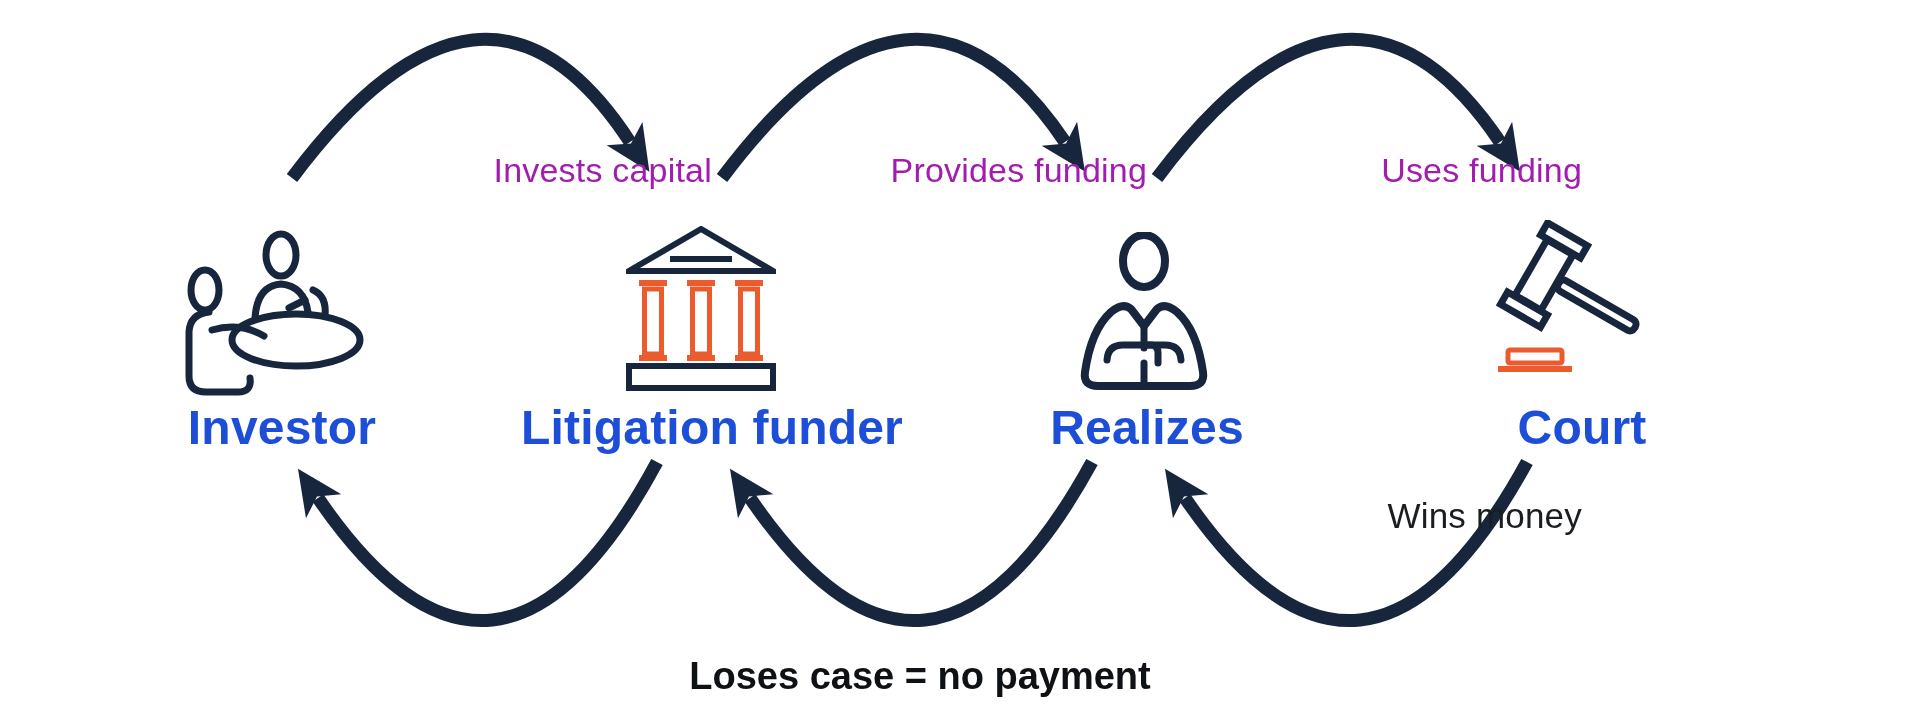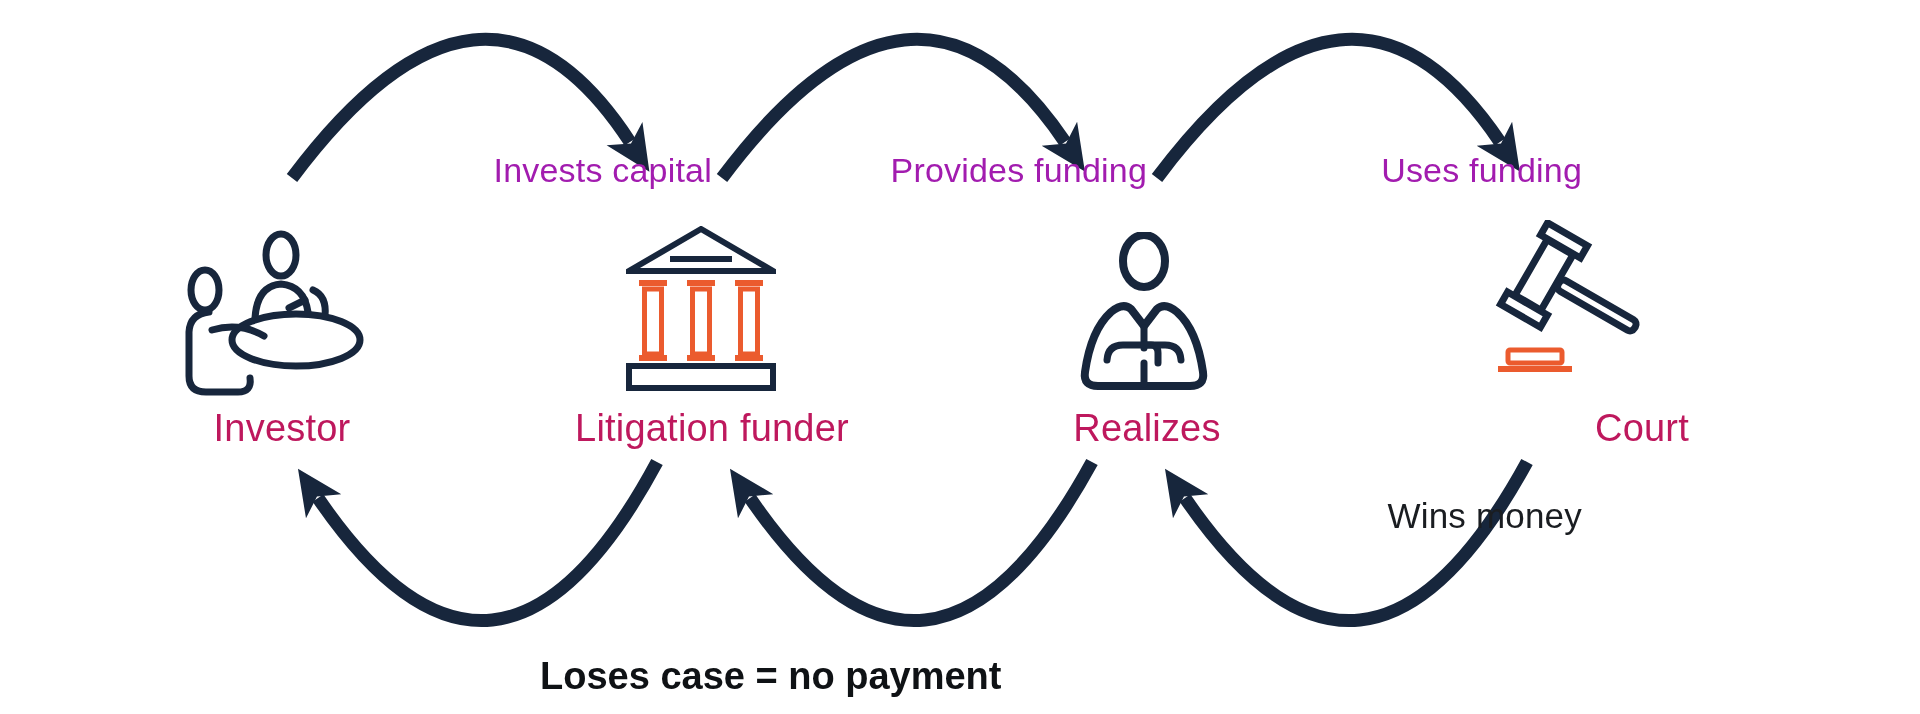--- a/index.html
+++ b/index.html
@@ -4,23 +4,23 @@
 <style>
   html,body{margin:0;padding:0;background:#ffffff;}
   body{font-family:"Liberation Sans","DejaVu Sans",sans-serif;}
   #canvas{position:relative;width:1920px;height:714px;background:#ffffff;overflow:hidden;}
   .abs{position:absolute;}
   .flow-label-top{position:absolute;top:148px;height:44px;line-height:44px;
     font-size:34px;color:#a21caf;text-align:right;letter-spacing:0.2px;}
   .flow-label-bottom{position:absolute;top:494px;height:44px;line-height:44px;
     font-size:35px;color:#1A1D21;text-align:center;letter-spacing:0.2px;}
   .node-label{position:absolute;top:406px;height:44px;line-height:44px;
-    font-size:38px;font-weight:normal;color:#be185d;text-align:center;letter-spacing:0.2px;}
+    font-size:48px;font-weight:bold;color:#1d4ed8;text-align:center;letter-spacing:0.2px;}
   .caption{position:absolute;top:654px;left:540px;width:760px;height:44px;line-height:44px;
-    font-size:38px;font-weight:bold;color:#0F1215;}
+    font-size:38px;font-weight:bold;color:#0F1215;text-align:center;}
   svg{display:block;}
 </style>
 </head>
 <body>
 
 <div id="canvas">
 
   <svg class="abs" style="left:0;top:0;" width="1920" height="714" viewBox="0 0 1920 714">
     <defs>
       <marker id="arrow" viewBox="0 0 10 10" refX="2.2" refY="5" markerWidth="3.5" markerHeight="3.5" orient="auto">
@@ -96,19 +96,19 @@
     </g>
   </svg>
 
   <div class="flow-label-top" style="left:282px;width:430px;">Invests capital</div>
   <div class="flow-label-top" style="left:1147px;width:435px;">Uses funding</div>
   <div class="flow-label-top" style="left:712px;width:435px;">Provides funding</div>
 
   <div class="node-label" style="left:132px;width:300px;">Investor</div>
   <div class="node-label" style="left:512px;width:400px;">Litigation funder</div>
   <div class="node-label" style="left:947px;width:400px;">Realizes</div>
-  <div class="node-label" style="left:1442px;width:400px;">Court</div>
+  <div class="node-label" style="left:1382px;width:400px;">Court</div>
 
   <div class="flow-label-bottom" style="left:1147px;width:435px;text-align:right;">Wins money</div>
 
   <div class="caption">Loses case = no payment</div>
 
 </div>
 
 </body></html>

